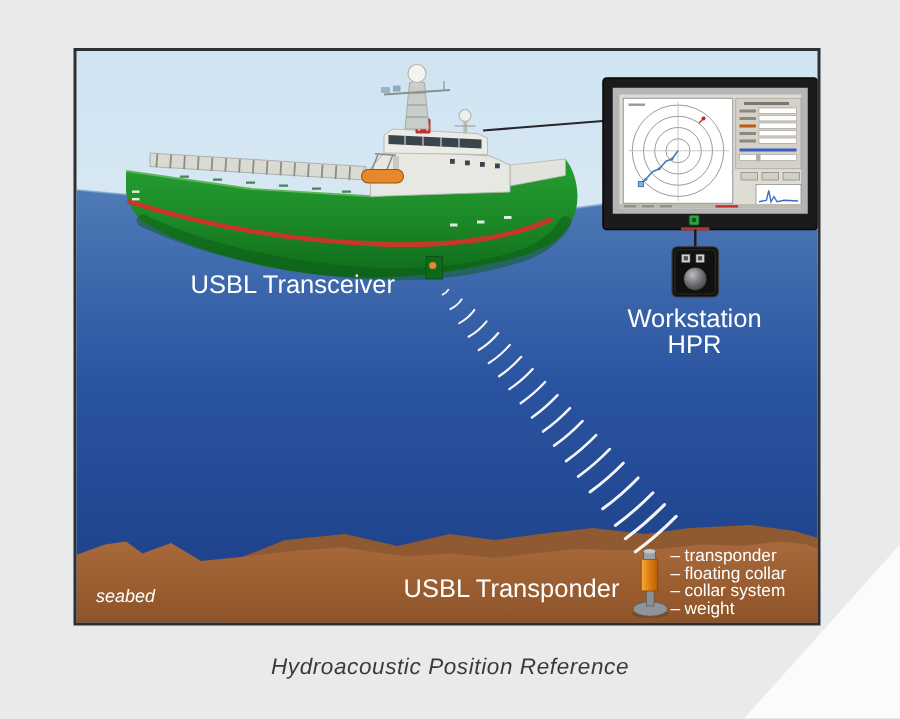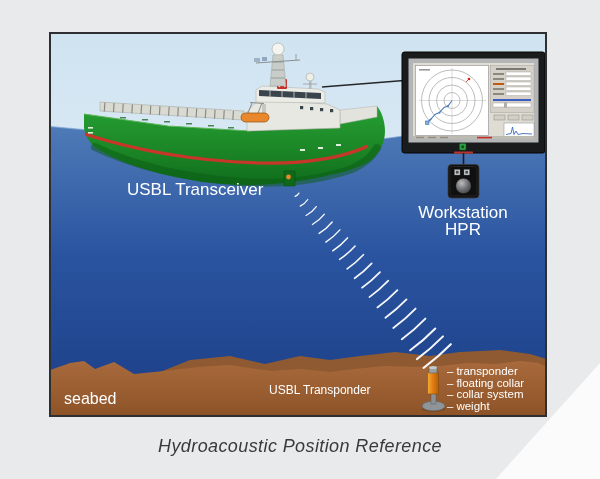--- a/index.html
+++ b/index.html
@@ -5,29 +5,29 @@
   html,body{margin:0;padding:0;background:#e9eaeb;}
   .stage{position:relative;width:600px;height:479px;background:#e9eaeb;overflow:hidden;
          font-family:"Liberation Sans","DejaVu Sans",sans-serif;}
   .corner-cut{position:absolute;right:0;bottom:0;width:104px;height:116px;background:#fbfbfb;
               clip-path:polygon(100% 0,100% 100%,0 100%);}
   .frame{position:absolute;left:49px;top:32px;width:494px;height:381px;border:2px solid #2e2f31;
          background:linear-gradient(#cfe3f1,#edf6fb);}
   .frame svg{position:absolute;left:0;top:0;width:494px;height:381px;display:block;}
   .lbl{position:absolute;color:#ffffff;white-space:nowrap;}
   .lbl-transceiver{left:76px;top:146px;font-size:17px;}
-  .lbl-seabed{left:13px;top:356px;font-size:16px;}
-  .lbl-transponder{left:218px;top:349px;font-size:12px;}
+  .lbl-seabed{left:13px;top:356px;font-size:12px;font-style:italic;}
+  .lbl-transponder{left:218px;top:349px;font-size:17px;}
   .lbl-hpr{left:332px;top:170px;width:160px;text-align:center;font-size:17px;line-height:17px;}
   .lbl-hpr span{display:block;}
   .callouts{position:absolute;left:386px;top:332px;color:#fff;font-size:11.5px;line-height:11.6px;}
   .callouts .row{white-space:nowrap;padding-left:10px;}
   .callouts .dash{margin-right:3px;}
   .caption{position:absolute;left:0;top:436px;width:600px;text-align:center;font-style:italic;
-           font-size:18px;letter-spacing:.4px;color:#3a3a3c;}
+           font-size:15px;letter-spacing:.4px;color:#3a3a3c;}
 </style>
 </head>
 <body>
 
 <div class="stage">
   <div class="corner-cut"></div>
 
   <div class="frame">
     <svg viewBox="51 34 494 381">
       <defs>

